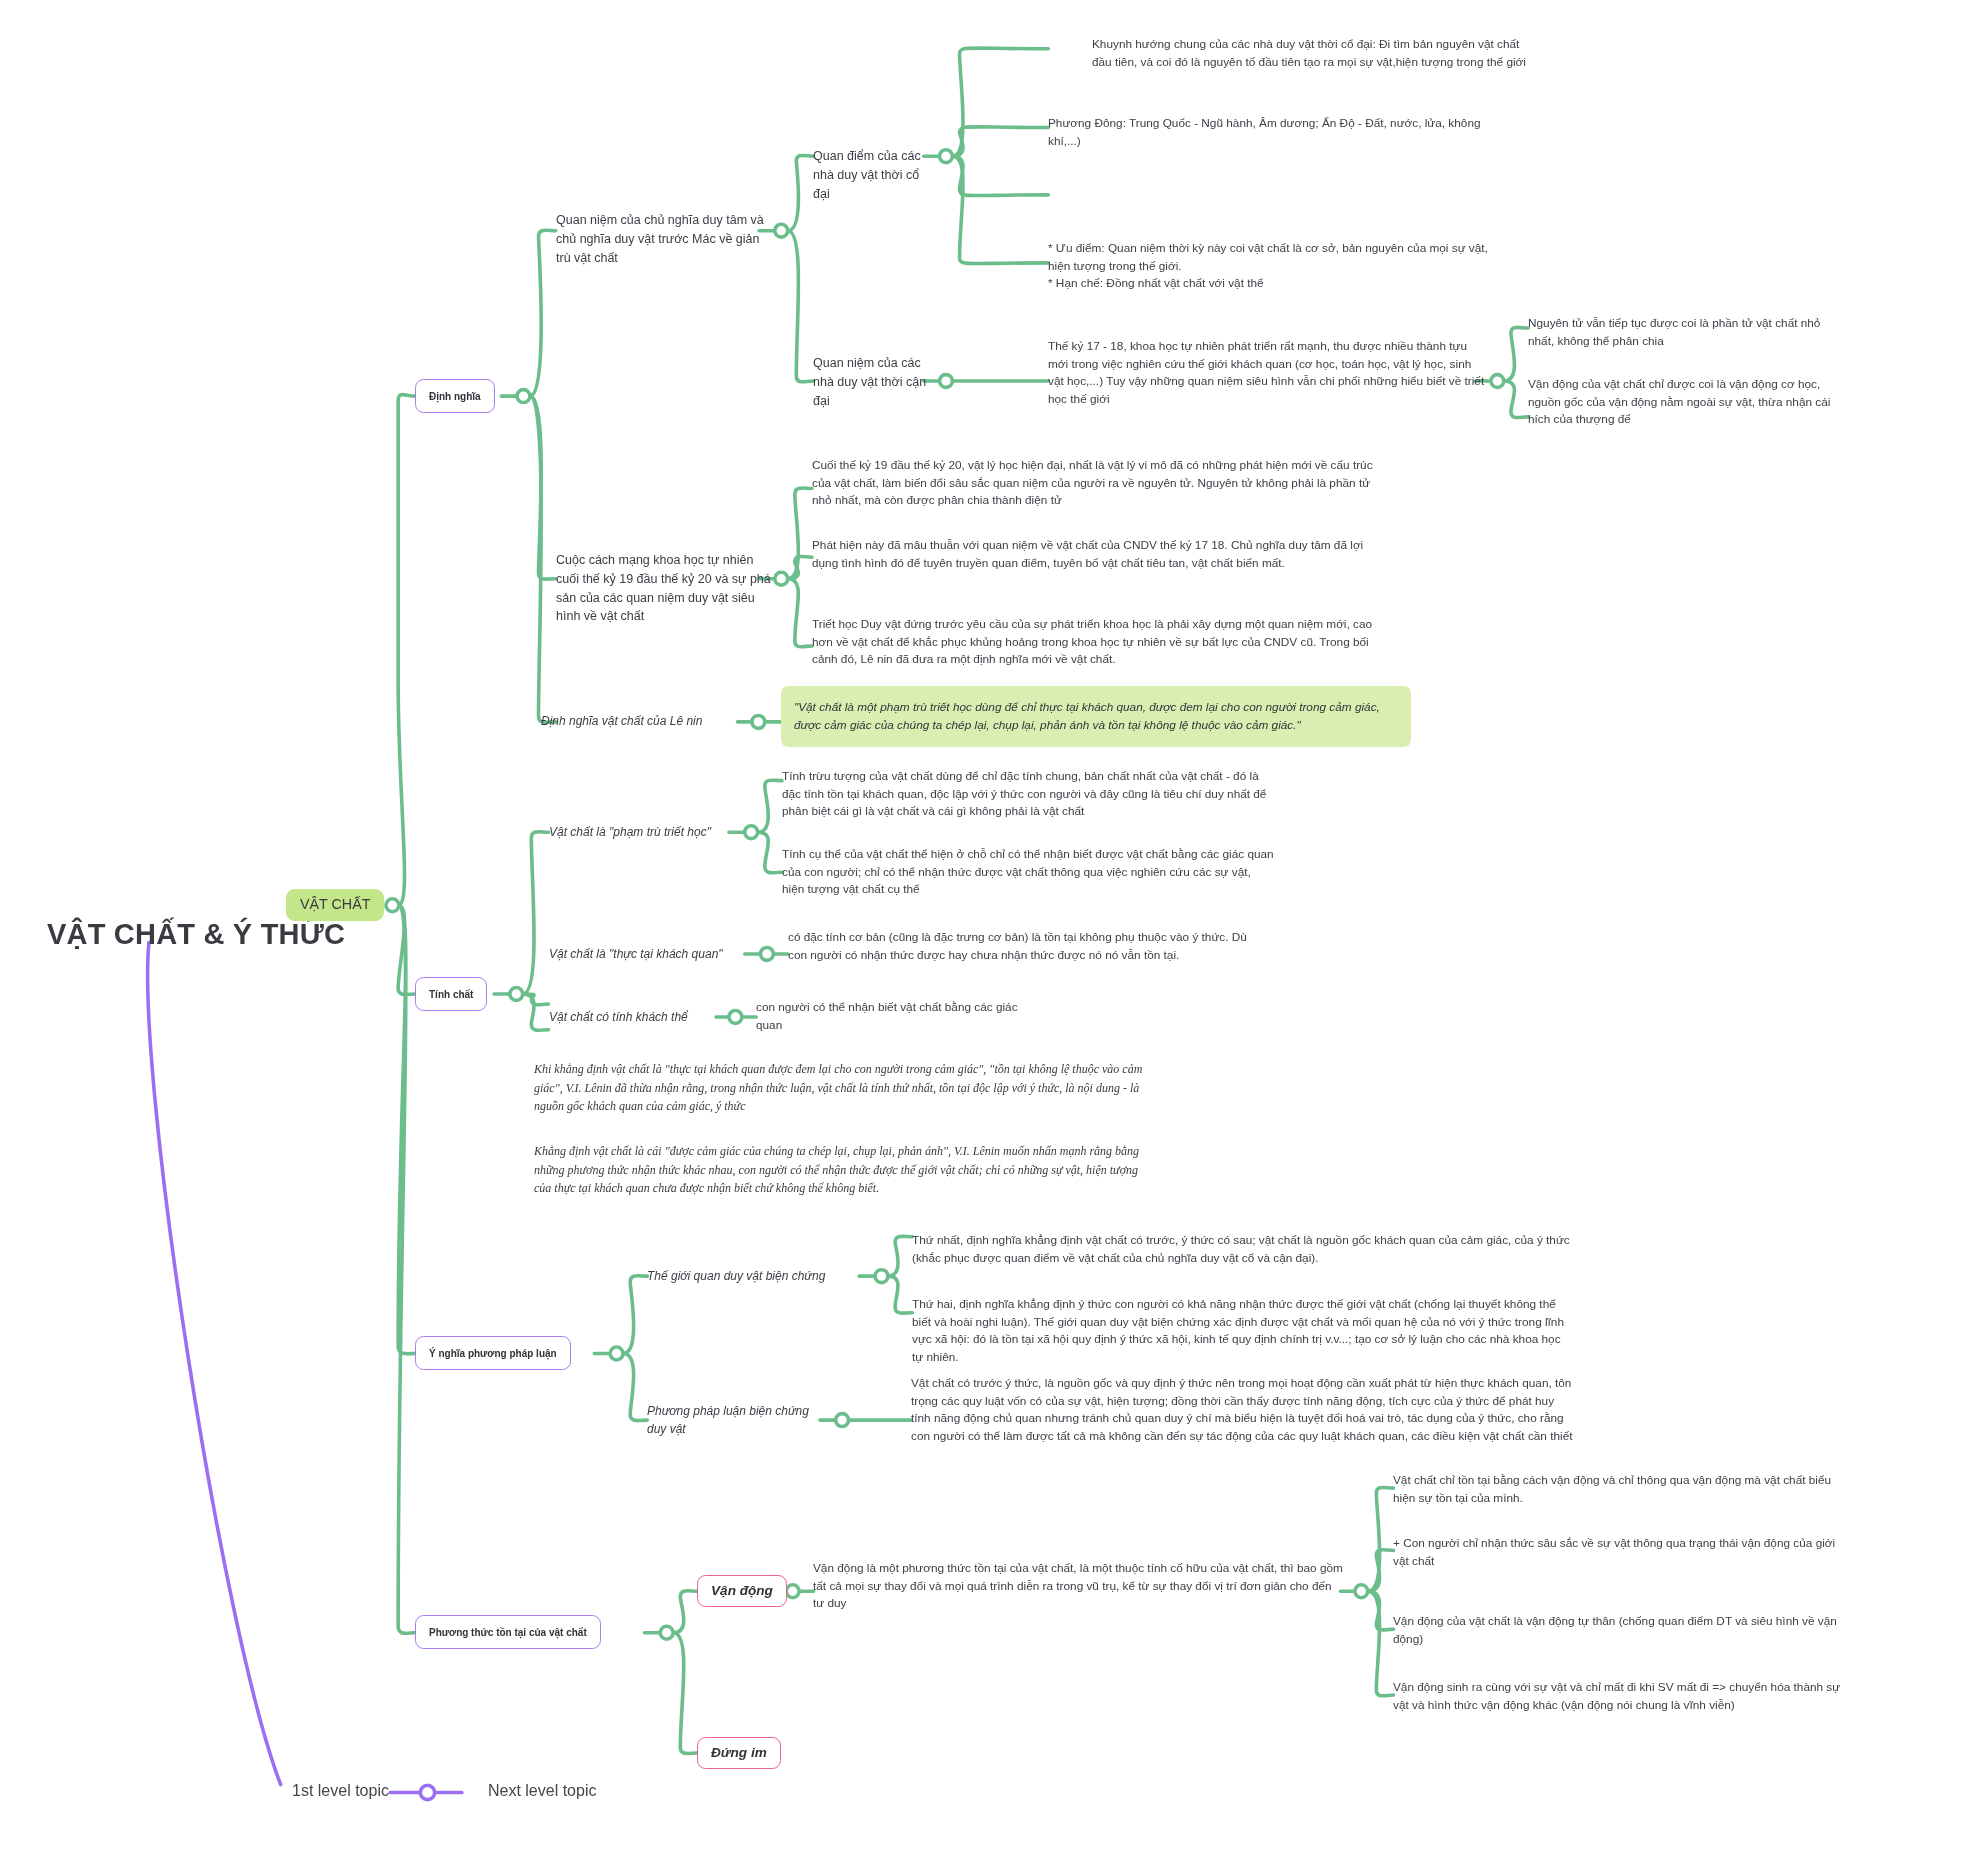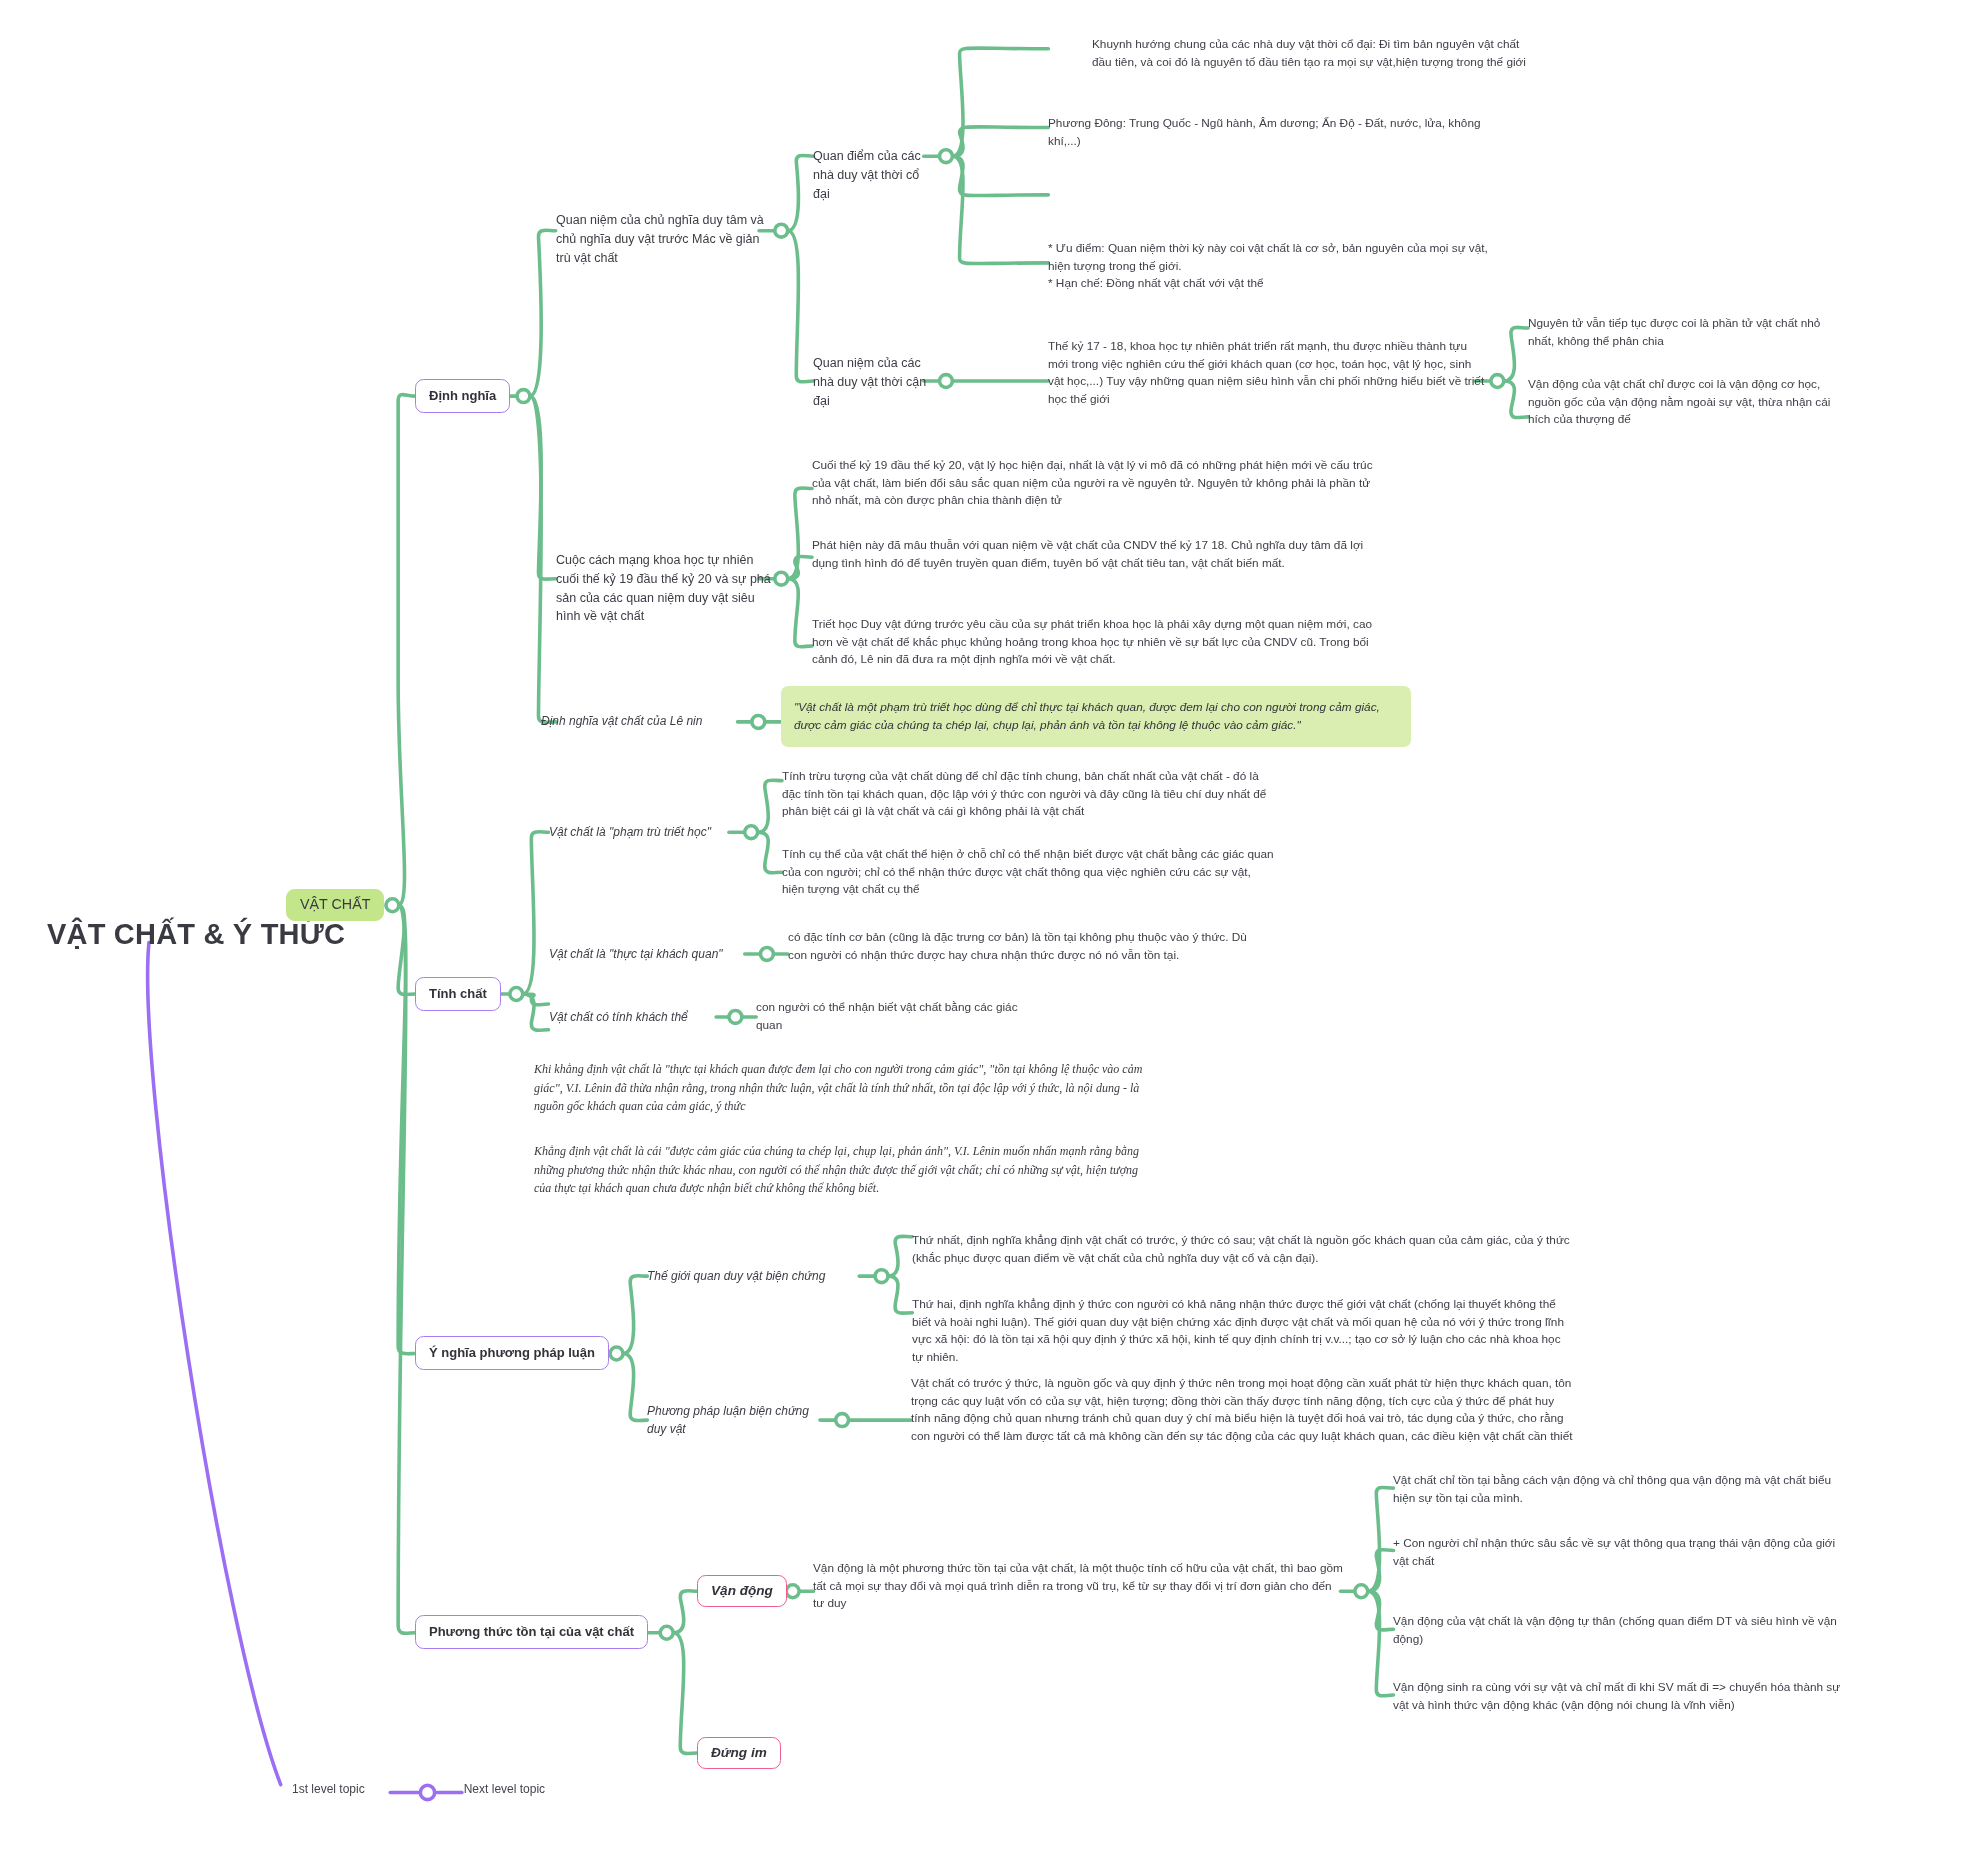--- a/index.html
+++ b/index.html
@@ -35,21 +35,21 @@
   
   .node{
     position:absolute;
     box-sizing:border-box;
     display:flex;
     align-items:center;
     justify-content:center;
     border-radius:8.6px;
     border:1.4px solid #a97df0;
     background:#ffffff;
-    font-size:13px;
+    font-size:10px;
     font-weight:700;
     color:#32323a;
     padding:0 13px;
     white-space:nowrap;
     line-height:1.1;
   }
   .node.green{
     background:#c3e68a;
     border-color:#c3e68a;
     font-weight:400;
@@ -98,21 +98,21 @@
     line-height:1.55;
     color:#33333b;
   }
 
   
   .legend{
     position:absolute;
     display:flex;
     align-items:center;
     gap:10px;
-    font-size:12px;
+    font-size:16px;
     color:#44454d;
     white-space:nowrap;
   }
   .legend .lg-text{color:#44454d;}
 </style>
 </head>
 <body>
 
 <div id="canvas">
 

